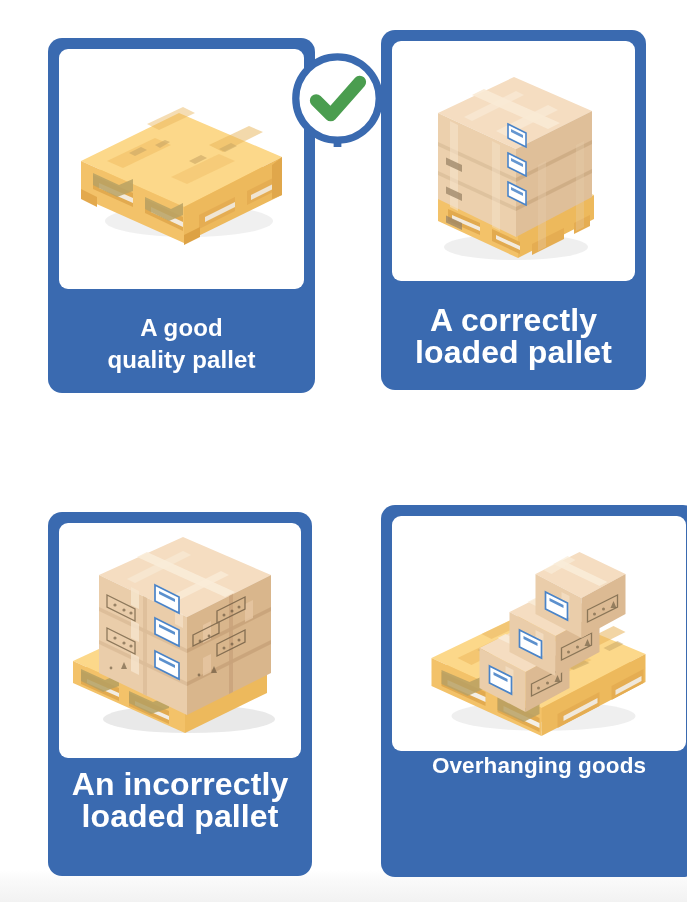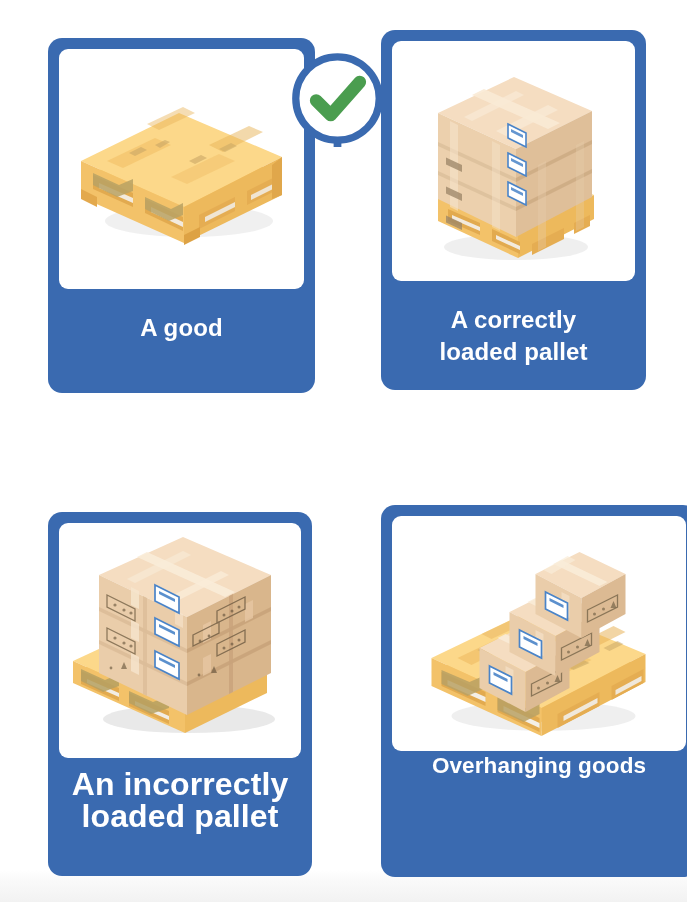--- a/index.html
+++ b/index.html
@@ -49,21 +49,21 @@
   #card-correct   { left: 381px; top: 30px;  width: 265px; height: 360px; }
   #card-incorrect { left: 48px;  top: 512px; width: 264px; height: 364px; }
   #card-overhang  { left: 381px; top: 505px; width: 316px; height: 372px; }
 
   #card-good      .panel { height: 240px; }
   #card-correct   .panel { height: 240px; }
   #card-incorrect .panel { height: 235px; }
   #card-overhang  .panel { height: 235px; }
 
   #card-good      .caption { top: 274px; font-size: 24px; line-height: 32px; }
-  #card-correct   .caption { top: 274px; font-size: 24px; line-height: 32px; }
+  #card-correct   .caption { top: 274px; font-size: 32px; line-height: 32px; }
   #card-incorrect .caption { top: 256px; font-size: 32px; line-height: 32px; }
   #card-overhang  .caption { top: 245px; font-size: 22.5px; line-height: 31px; }
 
   #badge-good      { left: 241px; top: 12px;  width: 97px; height: 97px; }
 </style>
 </head>
 <body>
 
 <div id="stage">
 
@@ -109,20 +109,21 @@
 
             <polygon points="22,140 22,150 38,158 38,148" fill="#e3a94d"></polygon>
             <polygon points="125,186 125,196 141,188 141,178" fill="#dda244"></polygon>
             <polygon points="213,116 213,150 223,146 223,108" fill="#e0a74b"></polygon>
           </g>
         </svg>
       </div>
     </div>
     <div class="caption" style="color: rgb(255, 255, 255);">
       <span class="ln">A good</span>
+      <span class="ln">quality pallet</span>
     </div>
     <div class="badge" id="badge-good">
       <svg viewBox="0 0 100 100">
         <path d="M50 92 L50 108" stroke="#3a6ab0" stroke-width="8" fill="none"></path>
         <circle cx="50" cy="50" r="43" fill="#ffffff" stroke="#3a6ab0" stroke-width="7.5"></circle>
         <path d="M28 52 L43 67 L73 33" stroke="#4a9d4f" stroke-width="13" fill="none" stroke-linecap="round" stroke-linejoin="round"></path>
       </svg>
     </div>
   </div>
 

